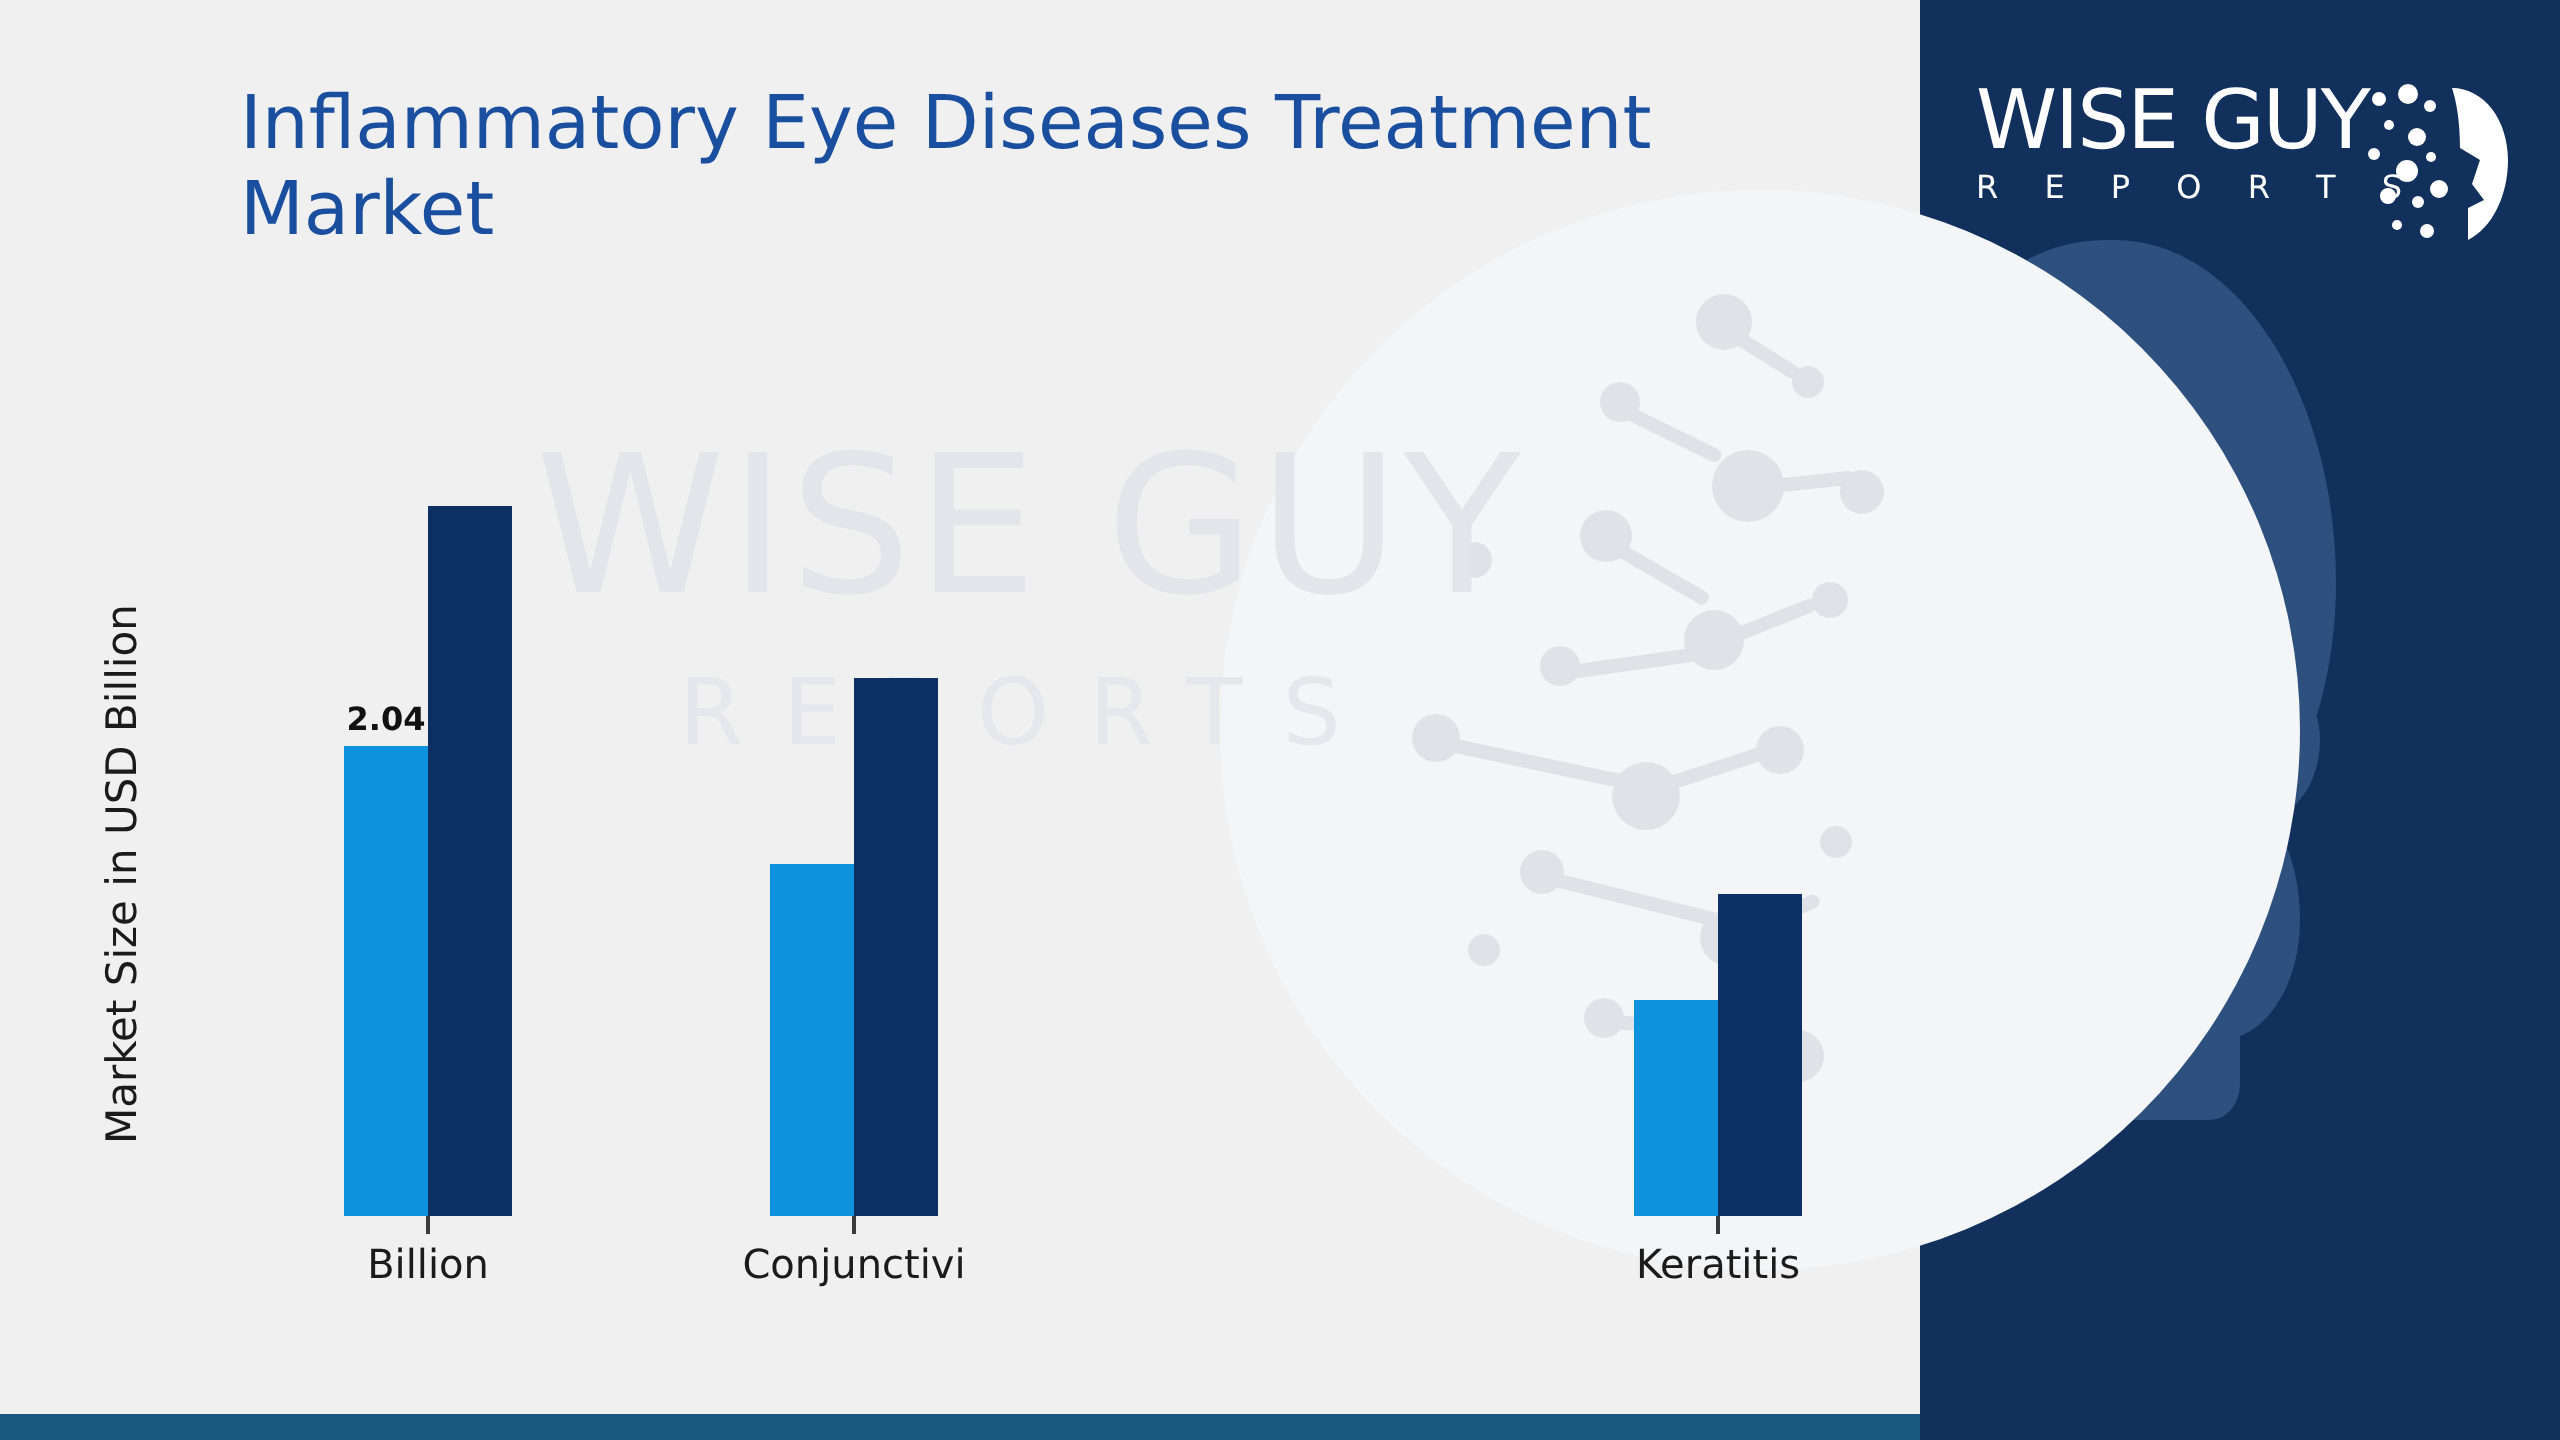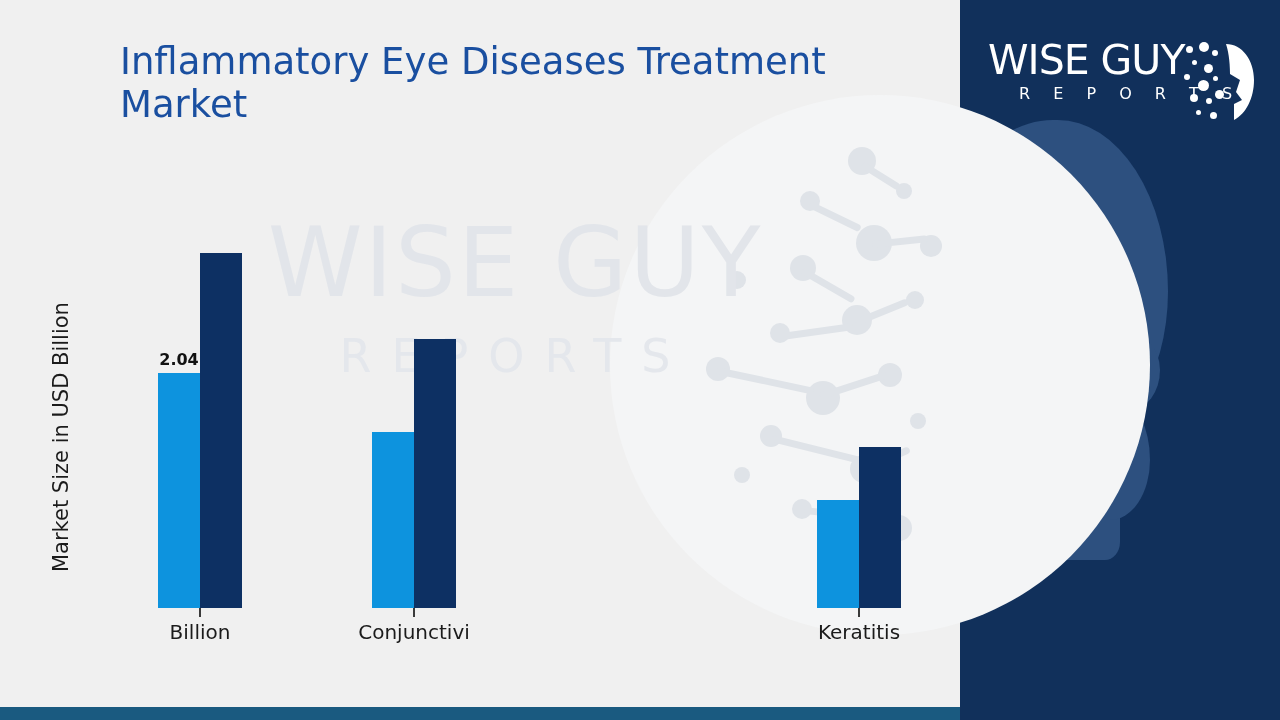--- a/index.html
+++ b/index.html
@@ -208,21 +208,20 @@
     font-weight: 400;
     white-space: nowrap;
   }
   .logo-sub {
     font-size: 16px;
     color: #ffffff;
     letter-spacing: 9px;
     line-height: 20px;
     margin-top: 2px;
     white-space: nowrap;
-    margin-left: 31px;
   }
   .logo-head {
     position: absolute;
     right: 2px; top: 2px;
     width: 74px; height: 82px;
   }
   .logo-dot {
     position: absolute;
     border-radius: 50%;
     background: #ffffff;
@@ -290,31 +289,31 @@
   <div class="watermark">
     <div class="wm-top">WISE GUY</div>
     <div class="wm-bot">REPORTS</div>
   </div>
 
   <div class="title">Inflammatory Eye Diseases Treatment Market</div>
 
   <div class="chart-area">
     <div class="ylabel">Market Size in USD Billion</div>
     <div class="plot" id="plot">
-        <div class="bar-group" style="left: 38px;">
+        <div class="bar-group" style="left: 52px;">
           <div class="bar s0" style="height: 235.119px; background: rgb(13, 147, 222);">
             <span class="bar-value">2.04</span>
           </div>
           <div class="bar s1" style="height: 354.983px; background: rgb(13, 48, 99);"></div>
           <div class="tick"></div>
           <div class="xlabel">
             <div>Billion</div>
           </div>
         </div>
-        <div class="bar-group" style="left: 252px;">
+        <div class="bar-group" style="left: 265px;">
           <div class="bar s0" style="height: 176.339px; background: rgb(13, 147, 222);"></div>
           <div class="bar s1" style="height: 268.542px; background: rgb(13, 48, 99);"></div>
           <div class="tick"></div>
           <div class="xlabel">
             <div>Conjunctivi</div>
           </div>
         </div>
         <div class="bar-group" style="left: 697px;">
           <div class="bar s0" style="height: 108.339px; background: rgb(13, 147, 222);"></div>
           <div class="bar s1" style="height: 161.356px; background: rgb(13, 48, 99);"></div>

